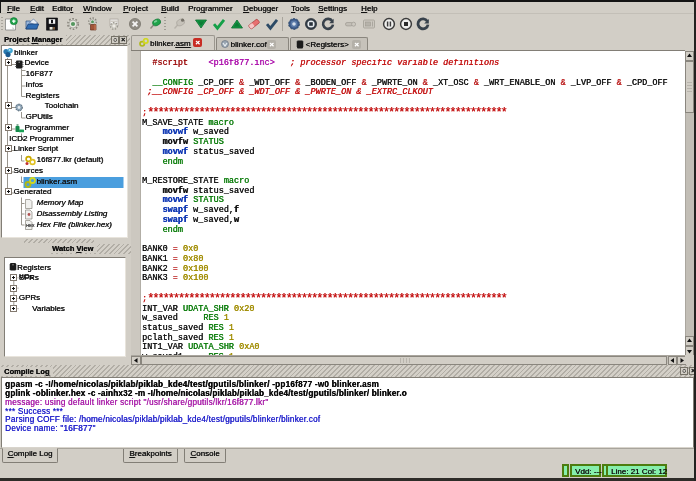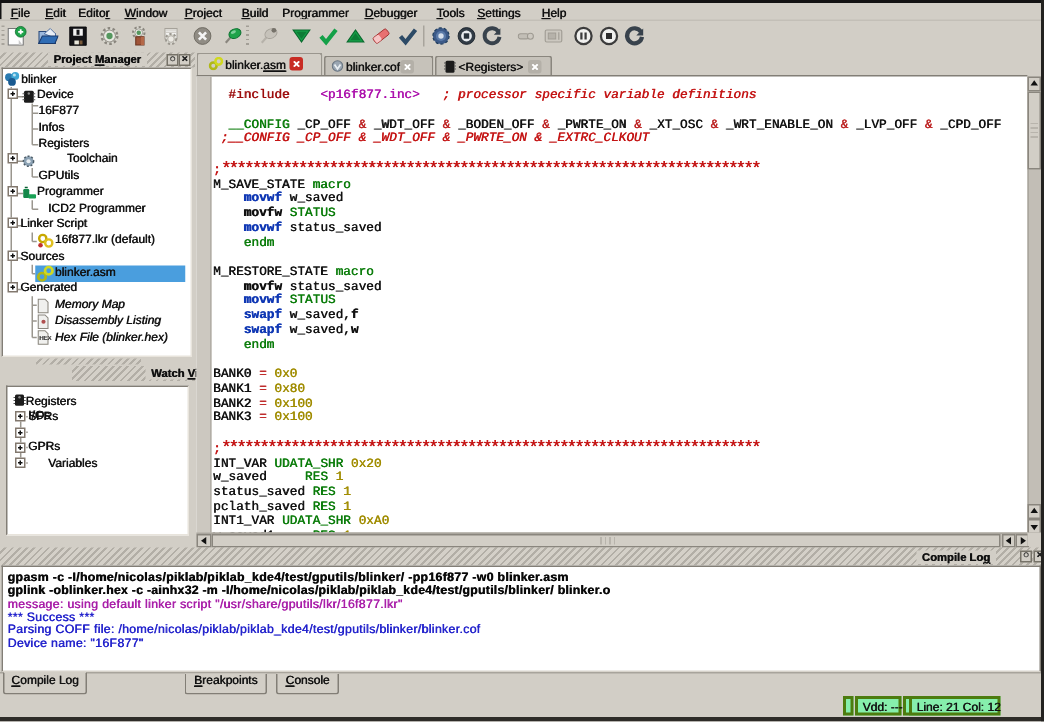--- a/index.html
+++ b/index.html
@@ -18,21 +18,21 @@
   border-top:2px solid #131313;border-left:1px solid #131313;box-sizing:border-box;
   background:#d2cec6;}
 .mitem{position:absolute;top:2px;font-size:8px;color:#111;}
 .mitem u{text-decoration:underline;}
 
 #toolbar{position:absolute;left:0;top:13px;width:696px;height:20px;
   background:#d2cec6;border-top:1px solid #c3bfb7;box-sizing:border-box;}
 .ticon{position:absolute;top:3px;width:14px;height:14px;}
 
 .docktitle{position:absolute;height:10px;font-size:8px;font-weight:bold;color:#111;}
-.dttext{position:absolute;top:0px;left:0;right:32px;text-align:right;background:transparent;font-size:7.5px;}
+.dttext{position:absolute;top:0px;left:0;right:16px;text-align:left;background:transparent;font-size:7.5px;}
 .dttext span{background:#d2cec6;padding:0 4px;}
 
 .treebox{position:absolute;background:#fff;border:1px solid #827e76;
   border-right-color:#e8e4dc;border-bottom-color:#e8e4dc;box-sizing:border-box;}
 .trow{position:absolute;font-size:8px;color:#111;white-space:nowrap;}
 .titalic{font-style:italic;}
 .expander{position:absolute;width:7px;height:7px;background:#fff;
   border:1px solid #82786e;box-sizing:border-box;}
 .expander:before{content:"";position:absolute;left:1px;right:1px;top:2px;height:1px;background:#111;}
 .expander:after{content:"";position:absolute;top:1px;bottom:1px;left:2px;width:1px;background:#111;}
@@ -284,21 +284,21 @@
 <div class="expander" style="left:3px;top:120.8px;"></div>
 <div class="expander" style="left:3px;top:142.3px;"></div>
 <div class="trow" style="left:12px;top:1.5px;">blinker</div>
 <div class="trow" style="left:22.5px;top:12.2px;">Device</div>
 <div class="trow" style="left:23.5px;top:23px;">16F877</div>
 <div class="trow" style="left:23.5px;top:33.7px;">Infos</div>
 <div class="trow" style="left:23.5px;top:44.5px;">Registers</div>
 <div class="trow" style="left:22.5px;top:55.2px;padding-left:20px;">Toolchain</div>
 <div class="trow" style="left:23.5px;top:66px;">GPUtils</div>
 <div class="trow" style="left:22.5px;top:76.7px;">Programmer</div>
-<div class="trow" style="left:30px;top:87.5px;">ICD2 Programmer</div>
+<div class="trow" style="left:7px;top:87.5px;">ICD2 Programmer</div>
 <div class="trow" style="left:11.5px;top:98.2px;">Linker Script</div>
 <div class="trow" style="left:34.5px;top:109px;">16f877.lkr (default)</div>
 <div class="trow" style="left:11.5px;top:119.7px;">Sources</div>
 <div class="trow" style="left:34.5px;top:130.5px;">blinker.asm</div>
 <div class="trow" style="left:11.5px;top:141.2px;">Generated</div>
 <div class="trow titalic" style="left:34.5px;top:152px;">Memory Map</div>
 <div class="trow titalic" style="left:34.5px;top:162.7px;">Disassembly Listing</div>
 <div class="trow titalic" style="left:34.5px;top:173.5px;">Hex File (blinker.hex)</div>
 </div>
 <div class="hatch abs" style="left:23.5px;top:239px;width:70px;height:4px;"></div>
@@ -350,21 +350,21 @@
 <svg class="abs" style="left:296px;top:40px;" width="8" height="9" viewBox="0 0 8 9">
  <rect x="1" y="0.5" width="6" height="8" rx="1" fill="#1c1c1c"></rect>
  <path d="M0 2h1M0 4h1M0 6h1M7 2h1M7 4h1M7 6h1" stroke="#555" stroke-width="0.8"></path>
 </svg>
 <span class="abs" style="left:305.5px;top:40px;font-size:8px;color:#111;">&lt;Registers&gt;</span>
 <div class="closebox" style="left:352px;top:40px;background:#b4b0a8;">×</div>
 </div>
 
 <div id="editor"></div>
 <div id="iconborder"></div>
-<div id="code"><span class="inc">  #include</span>    <span class="str">&lt;p16f877.inc&gt;</span>   <span class="cm">; processor specific variable definitions</span>
+<div id="code"><span class="inc">  #script</span>    <span class="str">&lt;p16f877.inc&gt;</span>   <span class="cm">; processor specific variable definitions</span>
 
   <span class="dir">__CONFIG</span> _CP_OFF <span class="op">&amp;</span> _WDT_OFF <span class="op">&amp;</span> _BODEN_OFF <span class="op">&amp;</span> _PWRTE_ON <span class="op">&amp;</span> _XT_OSC <span class="op">&amp;</span> _WRT_ENABLE_ON <span class="op">&amp;</span> _LVP_OFF <span class="op">&amp;</span> _CPD_OFF
  <span class="cm">;__CONFIG _CP_OFF &amp; _WDT_OFF &amp; _PWRTE_ON &amp; _EXTRC_CLKOUT</span>
 
 <span class="cm" style="font-style:normal">;</span><span class="cm ast">**********************************************************************</span>
 M_SAVE_STATE <span class="dir">macro</span>
     <span class="ins">movwf</span> w_saved
     <span class="insb">movfw</span> <span class="dir">STATUS</span>
     <span class="ins">movwf</span> status_saved
     <span class="dir">endm</span>

